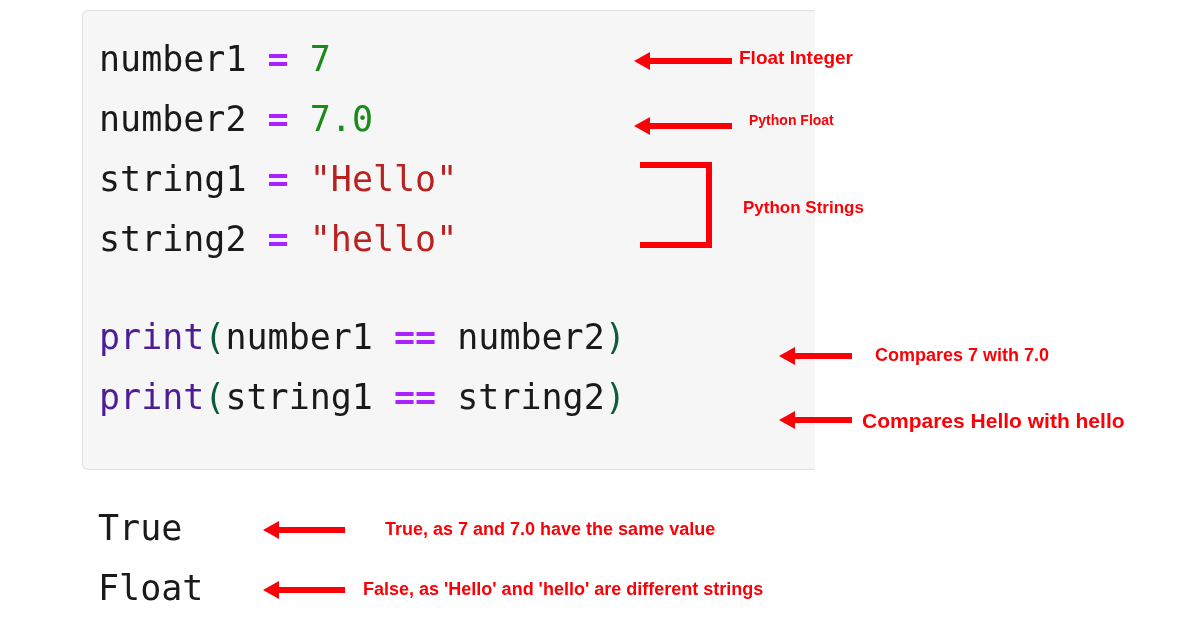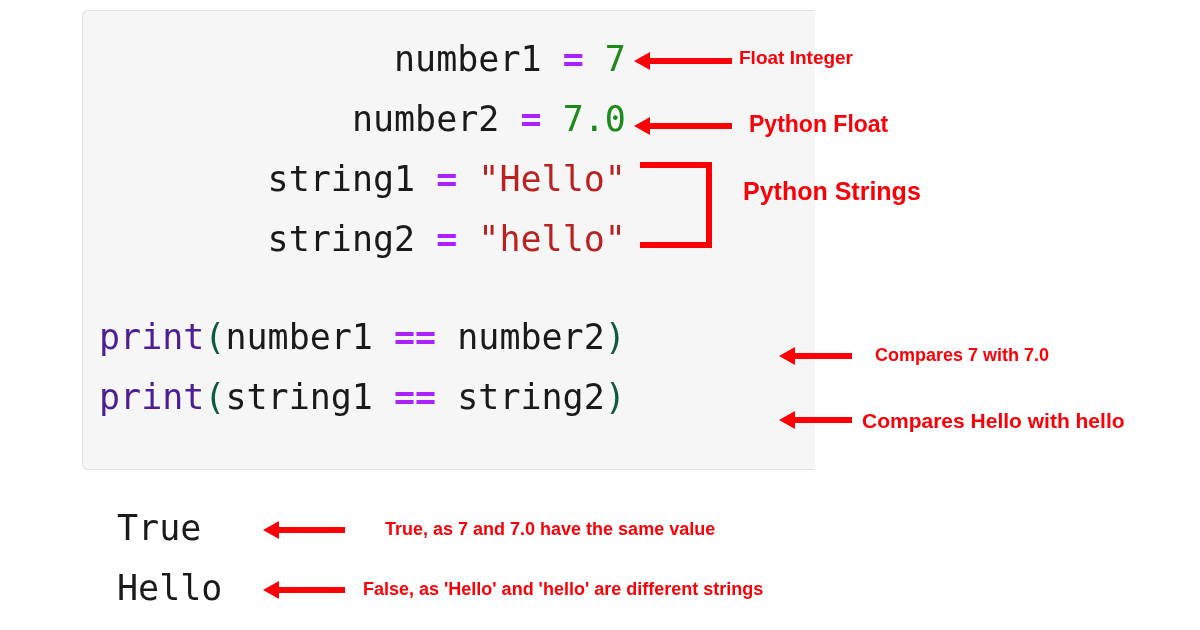--- a/index.html
+++ b/index.html
@@ -31,42 +31,42 @@
 
   .code-lines {
     position: absolute;
     left: 16px;
     top: 18px;
     font-family: "DejaVu Sans Mono", monospace;
     font-size: 35px;
     line-height: 60px;
     white-space: pre;
   }
-  .code-line { height: 60px; text-align: right; }
+  .code-line { height: 60px; }
   .blank-line { height: 38px; }
 
   .tok-name  { color: #1a1a1a; }
   .tok-op    { color: #aa22ff; font-weight: bold; }
   .tok-num   { color: #1a8b1a; }
   .tok-str   { color: #ba2121; }
   .tok-builtin { color: #4c1d95; }
   .tok-punct { color: #0b5c3b; }
 
   
   .output-lines {
     position: absolute;
     left: 98px;
     top: 498px;
     font-family: "DejaVu Sans Mono", monospace;
     font-size: 35px;
     line-height: 60px;
     color: #1a1a1a;
     white-space: pre;
   }
-  .output-line { height: 60px; margin-left: 19px; }
+  .output-line { height: 60px; }
 
   
   .anno-label {
     position: absolute;
     color: #fb0007;
     font-family: "Liberation Sans", sans-serif;
     font-weight: bold;
     white-space: nowrap;
     line-height: 1;
   }
@@ -121,40 +121,40 @@
     background: #fb0007;
   }
 </style>
 </head>
 <body>
 
 <div id="code-block">
   <div class="code-lines" id="code-lines"><div class="code-line"><span class="tok-name">number1</span><span class=""> </span><span class="tok-op">=</span><span class=""> </span><span class="tok-num">7</span></div><div class="code-line"><span class="tok-name">number2</span><span class=""> </span><span class="tok-op">=</span><span class=""> </span><span class="tok-num">7.0</span></div><div class="code-line"><span class="tok-name">string1</span><span class=""> </span><span class="tok-op">=</span><span class=""> </span><span class="tok-str">"Hello"</span></div><div class="code-line"><span class="tok-name">string2</span><span class=""> </span><span class="tok-op">=</span><span class=""> </span><span class="tok-str">"hello"</span></div><div class="code-line blank-line"></div><div class="code-line"><span class="tok-builtin">print</span><span class="tok-punct">(</span><span class="tok-name">number1</span><span class=""> </span><span class="tok-op">==</span><span class=""> </span><span class="tok-name">number2</span><span class="tok-punct">)</span></div><div class="code-line"><span class="tok-builtin">print</span><span class="tok-punct">(</span><span class="tok-name">string1</span><span class=""> </span><span class="tok-op">==</span><span class=""> </span><span class="tok-name">string2</span><span class="tok-punct">)</span></div></div>
 </div>
 
-<div class="output-lines" id="output-lines"><div class="output-line">True</div><div class="output-line">Hello</div></div>
+<div class="output-lines" id="output-lines"><div class="output-line">True</div><div class="output-line">Float</div></div>
 
 <div class="arrow" style="left:634px; top:52px; width:98px;">
   <span class="head"></span>
   <span class="shaft"></span>
 </div>
 <div class="anno-label" style="left:739px; top:48px; font-size:19px;">Float Integer</div>
 
 <div class="arrow" style="left:634px; top:117px; width:98px;">
   <span class="head"></span>
   <span class="shaft"></span>
 </div>
-<div class="anno-label" style="left:749px; top:113px; font-size:23px;">Python Float</div>
+<div class="anno-label" style="left:749px; top:113px; font-size:14px;">Python Float</div>
 
 <div id="strings-bracket">
   <span class="b-top"></span>
   <span class="b-right"></span>
   <span class="b-bottom"></span>
 </div>
-<div class="anno-label" style="left:743px; top:179px; font-size:25px;">Python Strings</div>
+<div class="anno-label" style="left:743px; top:199px; font-size:17px;">Python Strings</div>
 
 <div class="arrow" style="left:779px; top:347px; width:73px;">
   <span class="head"></span>
   <span class="shaft"></span>
 </div>
 <div class="anno-label" style="left:862px; top:346px; font-size:18px;margin-left:13px;">Compares 7 with 7.0</div>
 
 <div class="arrow" style="left:779px; top:411px; width:73px;">
   <span class="head"></span>
   <span class="shaft"></span>

